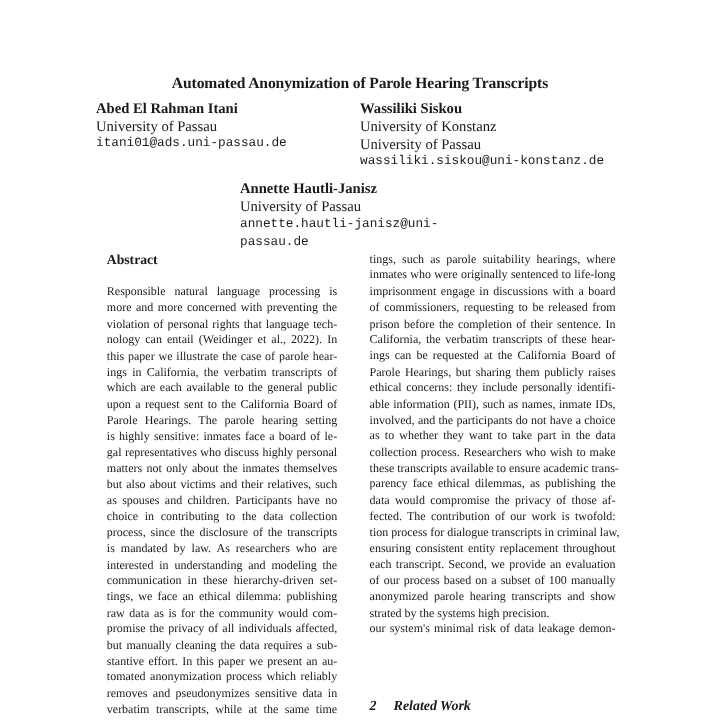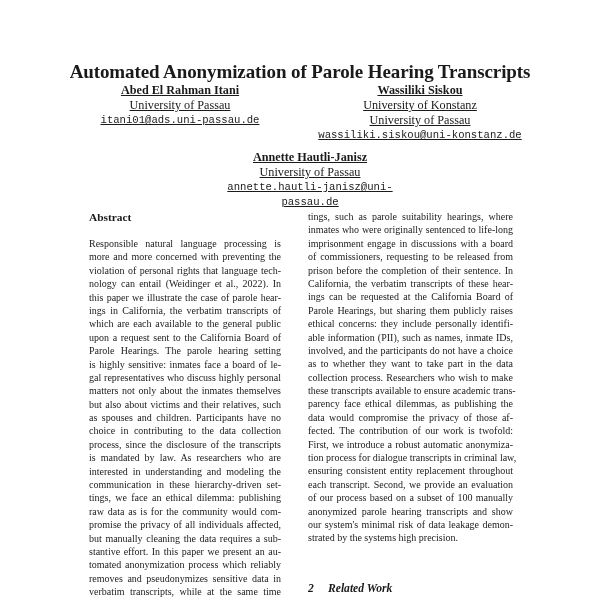--- a/index.html
+++ b/index.html
@@ -1,20 +1,20 @@
 <!DOCTYPE html>
 <html><head>
 <meta charset="utf-8">
 <style>
   html, body { margin: 0; padding: 0; background: #ffffff; }
   body { width: 600px; height: 600px; position: relative; overflow: hidden;
          font-family: "Liberation Serif", "DejaVu Serif", serif; color: #1a1a1a; }
   .title { position: absolute; top: 61px; left: 0; width: 600px; text-align: center;
-           font-weight: bold; font-size: 19px; letter-spacing: -0.1px; }
-  .author { position: absolute; text-align: center; font-size: 12.2px; line-height: 15px; text-decoration: underline; }
+           font-weight: bold; font-size: 13px; letter-spacing: -0.1px; }
+  .author { position: absolute; font-size: 12.2px; line-height: 15px; }
   .author .name { font-weight: bold; }
   .author .email { font-family: "Liberation Mono", "DejaVu Sans Mono", monospace; font-size: 10.6px; }
   #author1 { top: 83px; left: 80px; width: 200px; }
   #author2 { top: 83px; left: 300px; width: 240px; }
   #author3 { top: 150px; left: 200px; width: 220px; }
   .col { position: absolute; font-size: 10px; line-height: 13.4px; text-align: justify; }
   #left-col { left: 89px; top: 237px; width: 192px; }
   #right-col { left: 308px; top: 210px; width: 205px; }
   .abstract-head { position: absolute; left: 89px; top: 211px; width: 192px; text-align: left;
                    font-weight: bold; font-size: 11.4px; }
@@ -90,25 +90,24 @@
     <span class="line">Parole Hearings, but sharing them publicly raises</span>
     <span class="line">ethical concerns: they include personally identifi-</span>
     <span class="line">able information (PII), such as names, inmate IDs,</span>
     <span class="line">involved, and the participants do not have a choice</span>
     <span class="line">as to whether they want to take part in the data</span>
     <span class="line">collection process. Researchers who wish to make</span>
     <span class="line">these transcripts available to ensure academic trans-</span>
     <span class="line">parency face ethical dilemmas, as publishing the</span>
     <span class="line">data would compromise the privacy of those af-</span>
     <span class="line">fected. The contribution of our work is twofold:</span>
-    <span class="line">First, we introduce a robust automatic anonymiza-</span>
     <span class="line">tion process for dialogue transcripts in criminal law,</span>
     <span class="line">ensuring consistent entity replacement throughout</span>
     <span class="line">each transcript. Second, we provide an evaluation</span>
     <span class="line">of our process based on a subset of 100 manually</span>
     <span class="line">anonymized parole hearing transcripts and show</span>
+    <span class="line last">strated by the systems high precision.</span>
     <span class="line">our system's minimal risk of data leakage demon-</span>
-    <span class="line last">strated by the systems high precision.</span>
   </div>
 
 <div class="section-head">
   <span class="num">2</span><span>Related Work</span>
 </div>
 
 </body></html>

